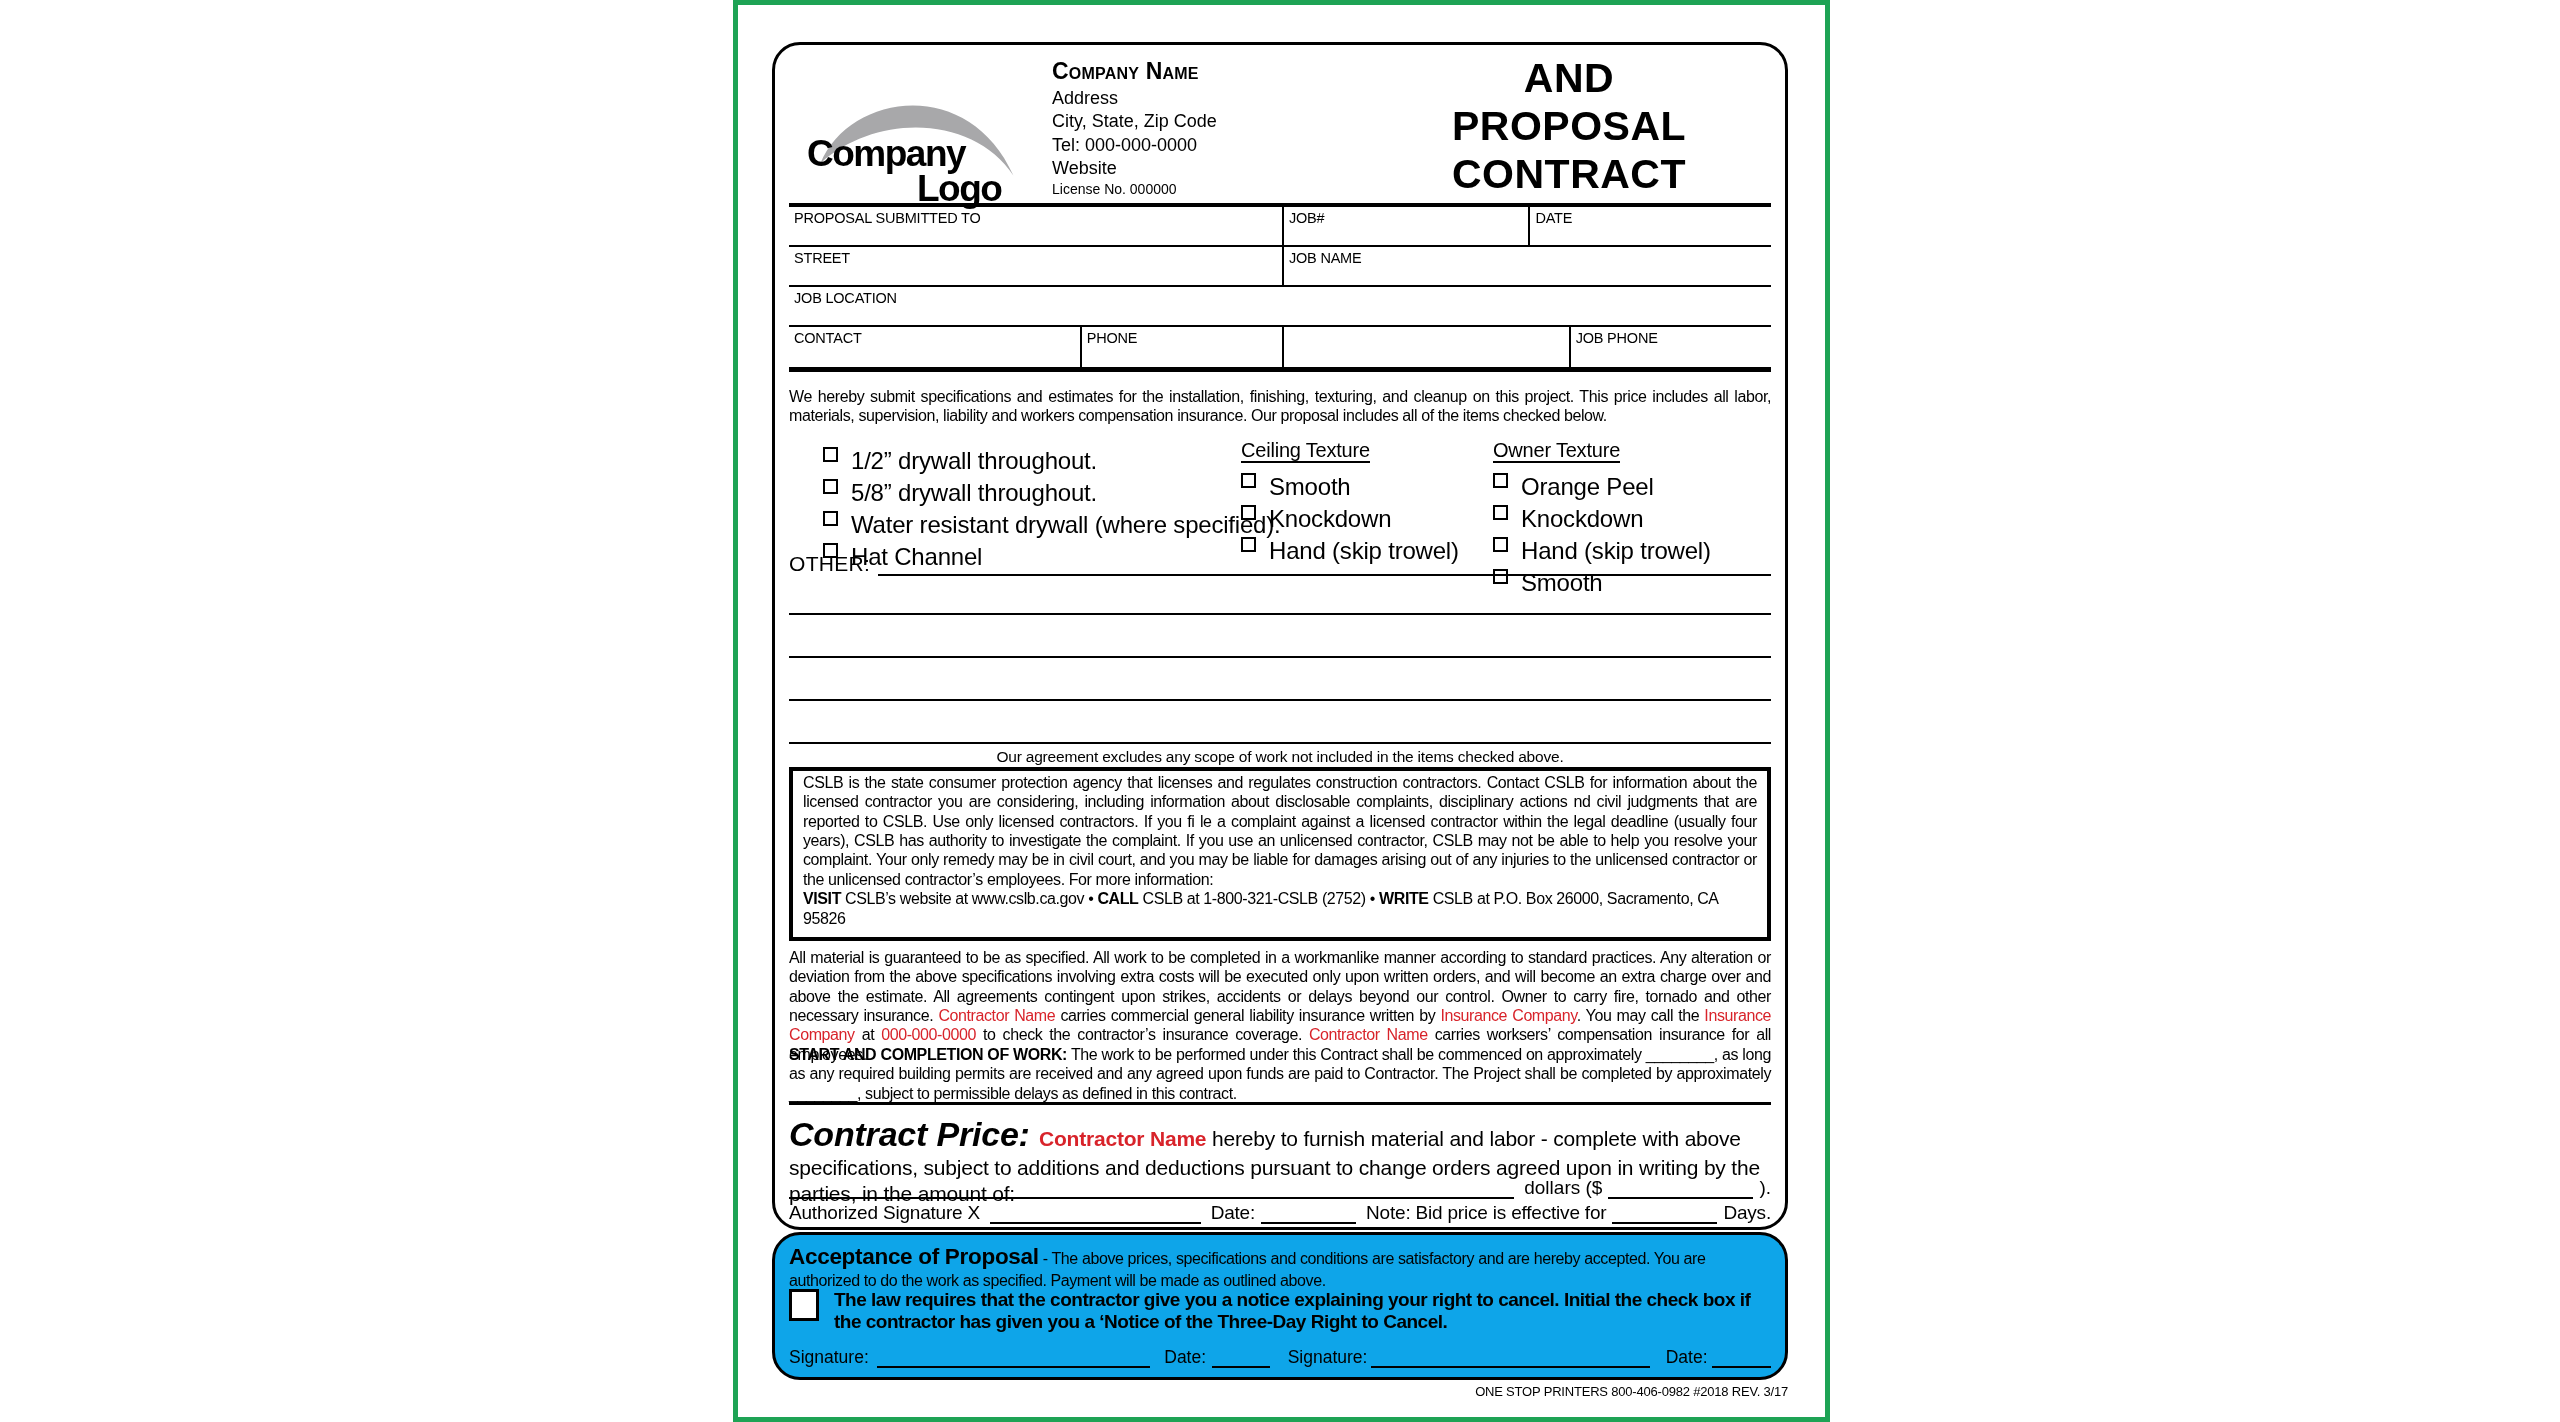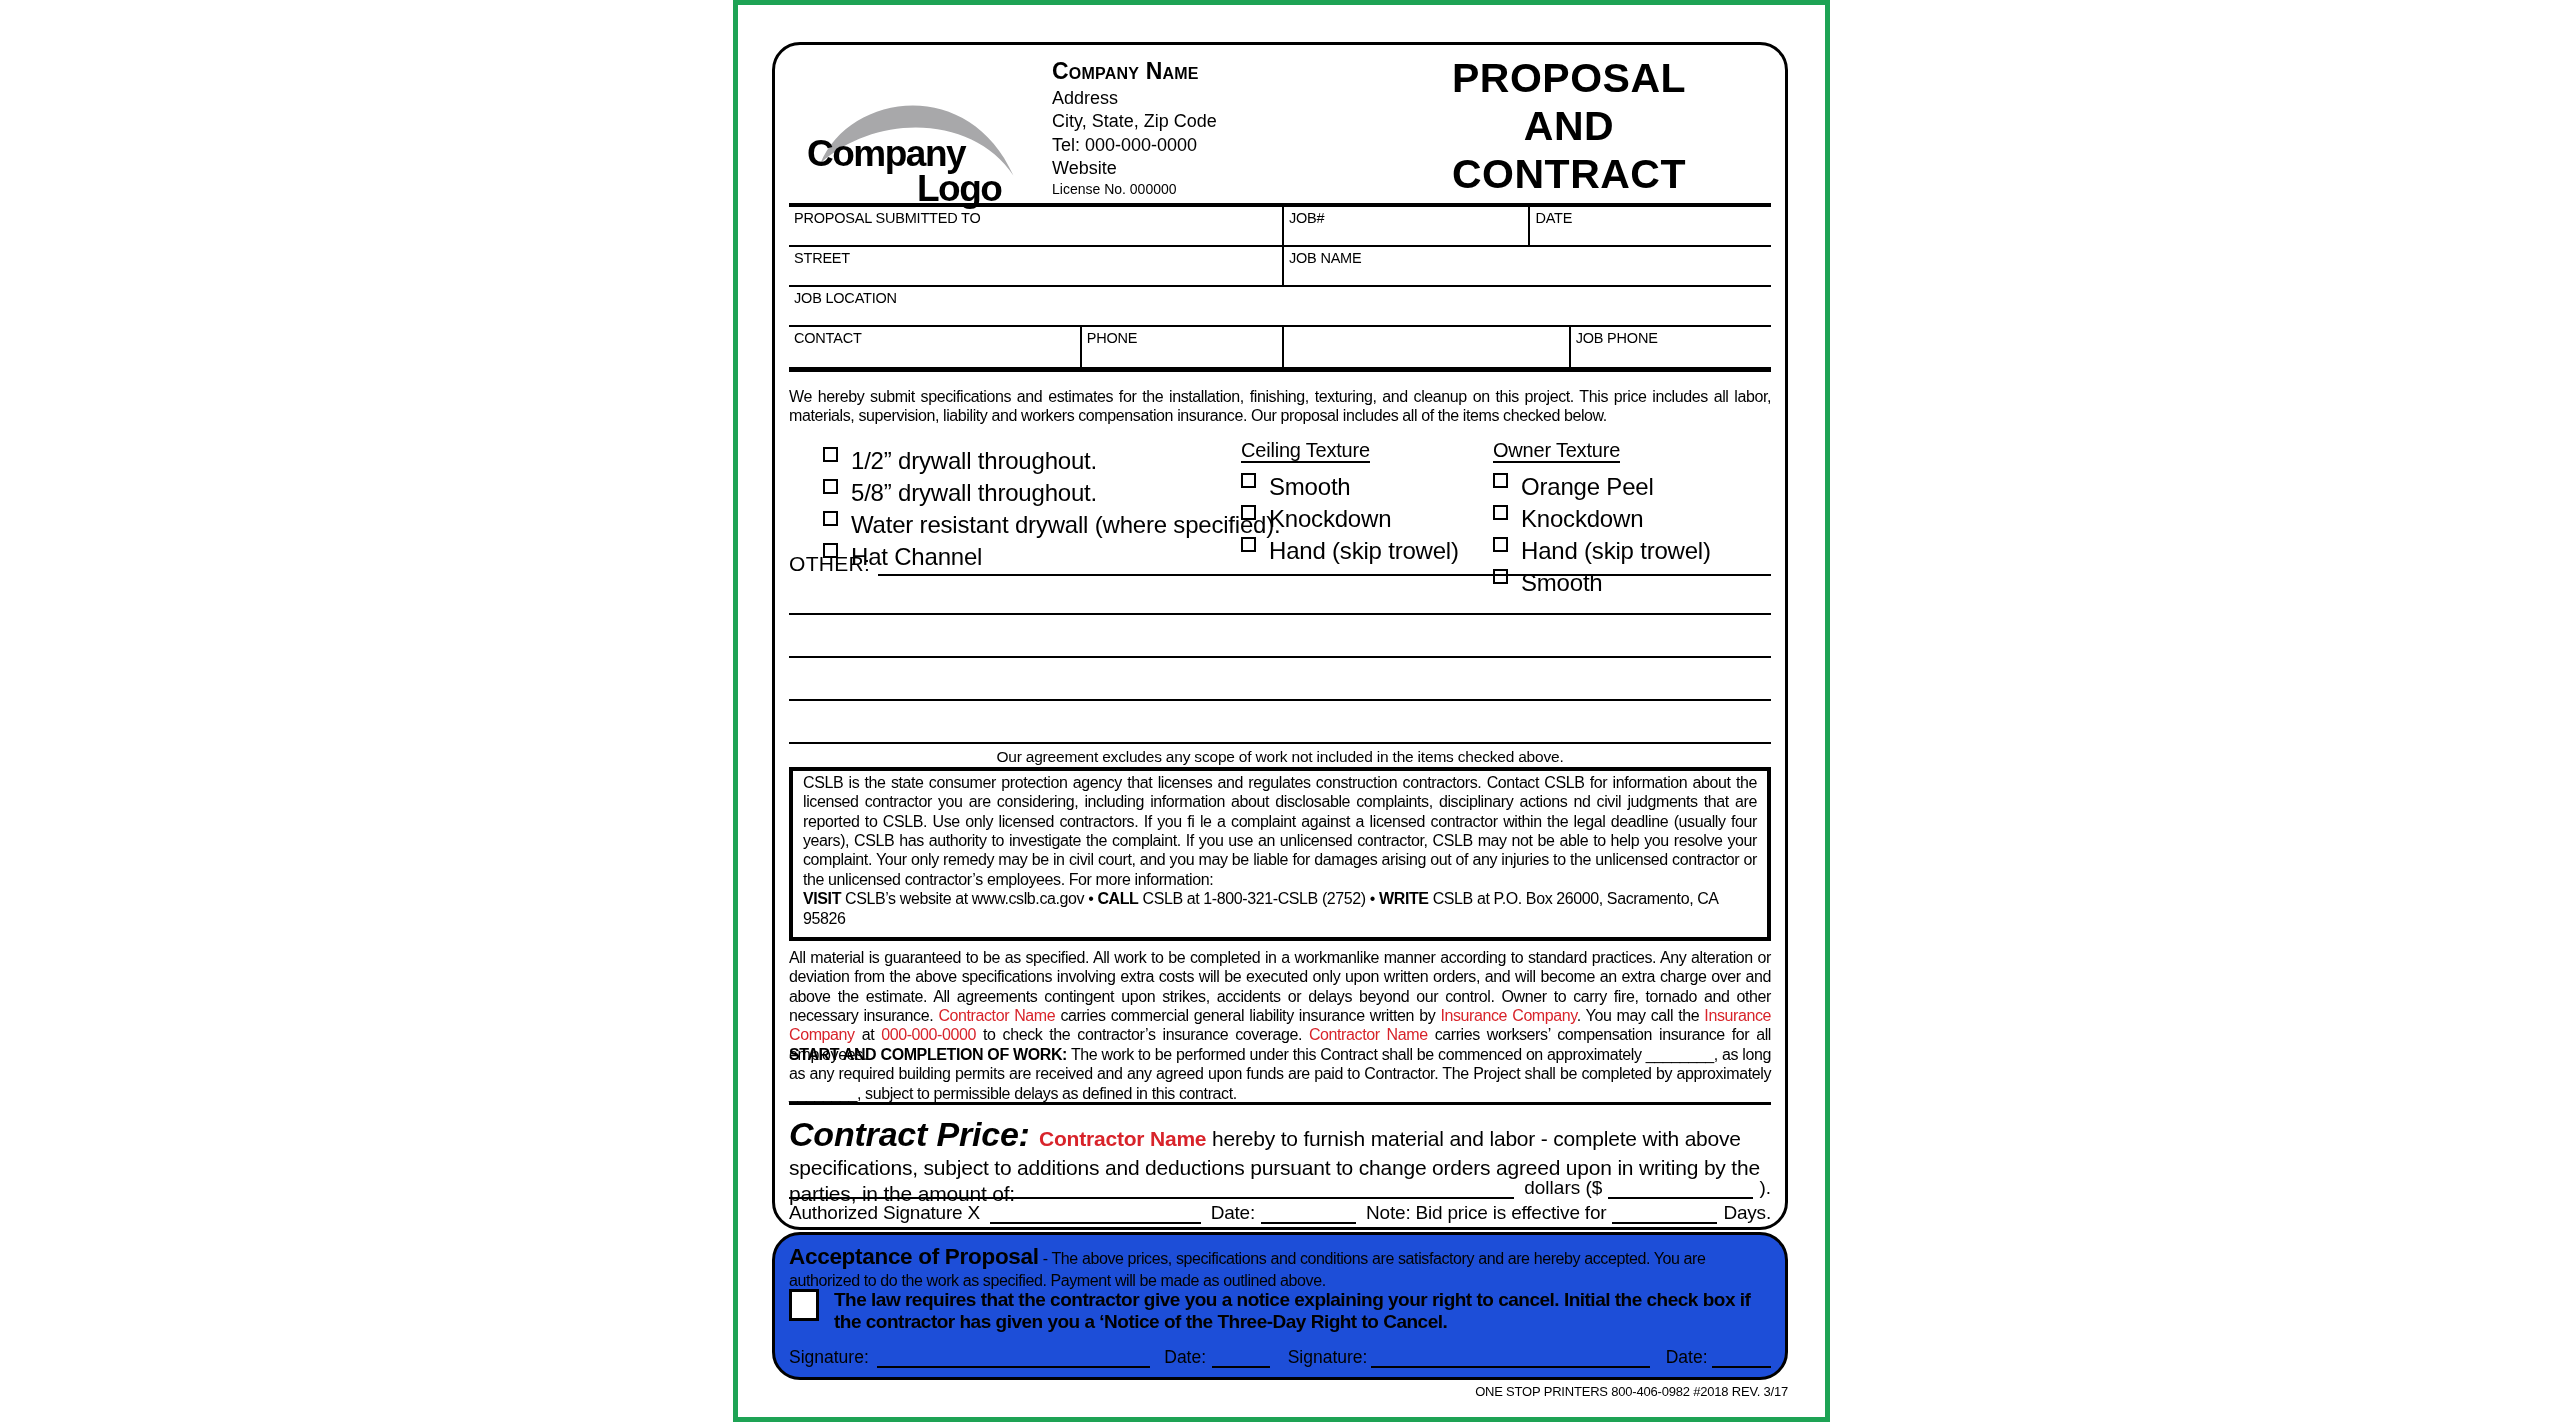--- a/index.html
+++ b/index.html
@@ -78,21 +78,21 @@
   .sec-dollars{top:1128px;display:flex;align-items:flex-end;height:26px;font-size:19px;}
   .dollar-line{flex:1;height:100%;margin-right:10px;}
   .dollar-small{width:145px;height:100%;margin:0 6px;}
   .sec-auth{top:1153px;display:flex;align-items:flex-end;height:26px;font-size:19px;letter-spacing:-.2px;white-space:nowrap;}
   .auth-sig-line{flex:1;height:100%;margin:0 10px;}
   .auth-date-line{width:95px;height:100%;margin:0 10px 0 6px;}
   .auth-days-line{width:105px;height:100%;margin:0 6px;}
   
   .form-accept{
     position:absolute;left:772px;top:1232px;width:1016px;height:148px;
-    border:3px solid #000;border-radius:28px;background:#1d4ed8;
+    border:3px solid #000;border-radius:28px;background:#0ea5e9;
   }
   .accept-head{top:8px;}
   .accept-lead{font-size:22.5px;font-weight:bold;letter-spacing:-.3px;}
   .accept-body{font-size:16px;letter-spacing:-.4px;}
   .accept-head p{line-height:1.25;}
   .cancel-row{top:54px;display:flex;}
   .cancel-box{width:30px;height:32px;border:3px solid #000;margin-right:15px;flex:0 0 auto;background:#fff;}
   .cancel-text{font-size:19px;font-weight:bold;line-height:1.18;letter-spacing:-.5px;}
   .sig-row{bottom:9px;display:flex;align-items:flex-end;height:24px;font-size:17.5px;white-space:nowrap;}
   .sig-line1{width:285px;height:100%;margin:0 14px 0 8px;}
@@ -122,22 +122,22 @@
     </div>
     <div class="company-info">
       <div class="company-name">Company Name</div>
       <div>Address</div>
       <div>City, State, Zip Code</div>
       <div>Tel: 000-000-0000</div>
       <div>Website</div>
       <div class="company-license">License No. 000000</div>
     </div>
     <div class="doc-title">
+      <div>AND</div>
       <div>PROPOSAL</div>
-      <div>AND</div>
       <div>CONTRACT</div>
     </div>
   </div>
 
   <div class="sec sec-table">
     <div class="it-row">
       <div class="it-cell w50">
           <span class="it-label">PROPOSAL SUBMITTED TO</span>
         </div>
       <div class="it-cell w25a">

